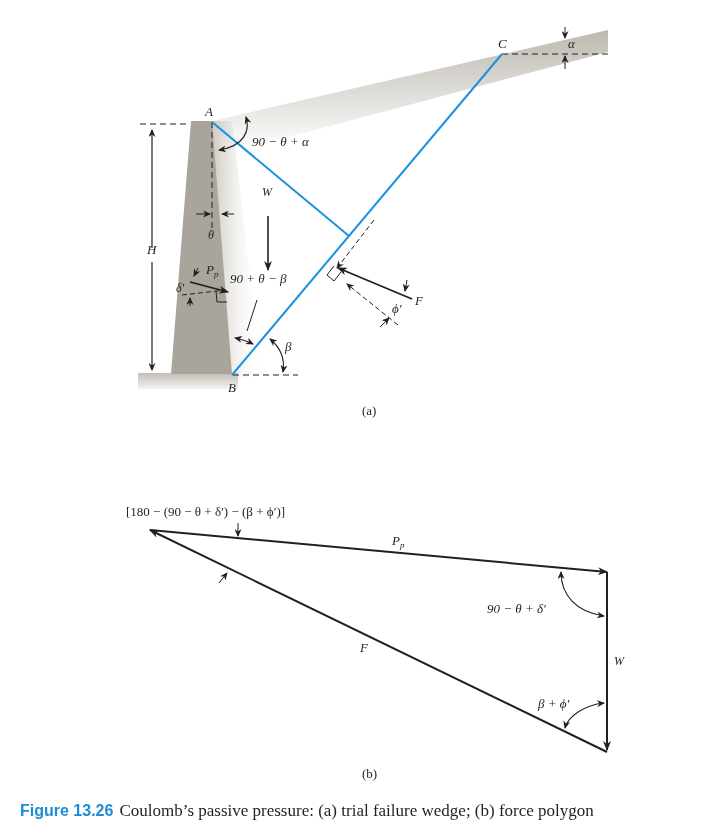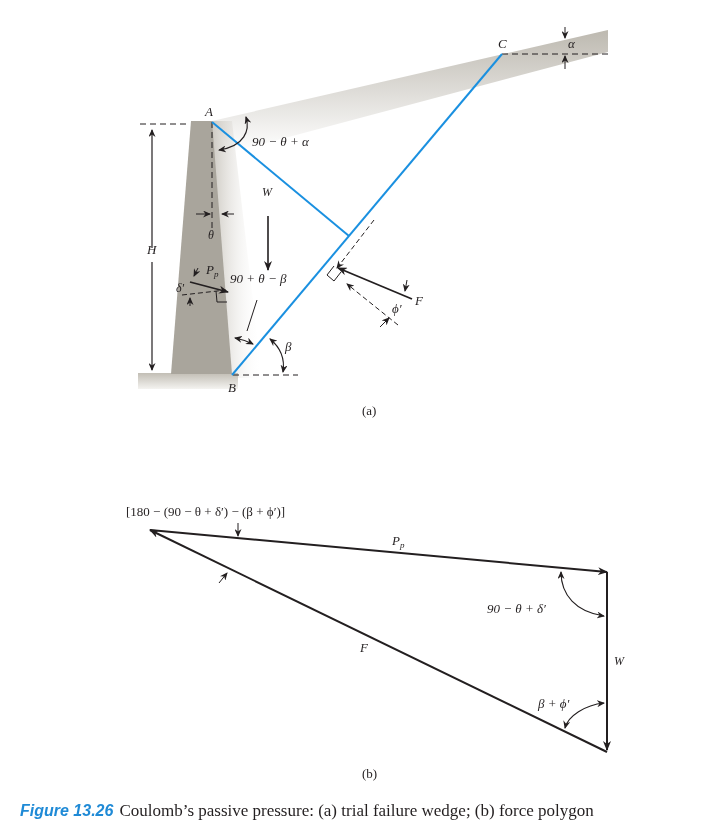--- a/index.html
+++ b/index.html
@@ -3,21 +3,21 @@
 <meta charset="utf-8">
 <style>
   html, body { margin: 0; padding: 0; background: #ffffff; }
   body { width: 713px; height: 840px; position: relative; overflow: hidden; font-family: "Liberation Serif", serif; }
   #figure { position: absolute; left: 0; top: 0; width: 713px; height: 840px; }
   svg text { font-family: "Liberation Serif", "DejaVu Serif", serif; fill: #231f20; }
   .it { font-style: italic; }
   .lbl { font-size: 13px; }
   .sub { font-size: 12px; }
   .caption { position: absolute; left: 20px; top: 801px; font-size: 17px; color: #231f20; white-space: nowrap; font-family: "Liberation Serif", serif; }
-  .caption .fignum { color: #1f8ad6; font-family: "Liberation Sans", sans-serif; font-weight: bold; font-size: 16px; margin-right: 6px; font-style: italic; }
+  .caption .fignum { color: #1f8ad6; font-family: "Liberation Sans", sans-serif; font-weight: bold; font-size: 16px; margin-right: 6px; }
 </style>
 </head>
 <body>
 
 <svg id="figure" viewBox="0 0 713 840" xmlns="http://www.w3.org/2000/svg">
   <defs>
     <linearGradient id="surfGrad" x1="0" y1="0" x2="0" y2="1">
       <stop offset="0" stop-color="#bdb9b0"></stop>
       <stop offset="1" stop-color="#ffffff"></stop>
     </linearGradient>

